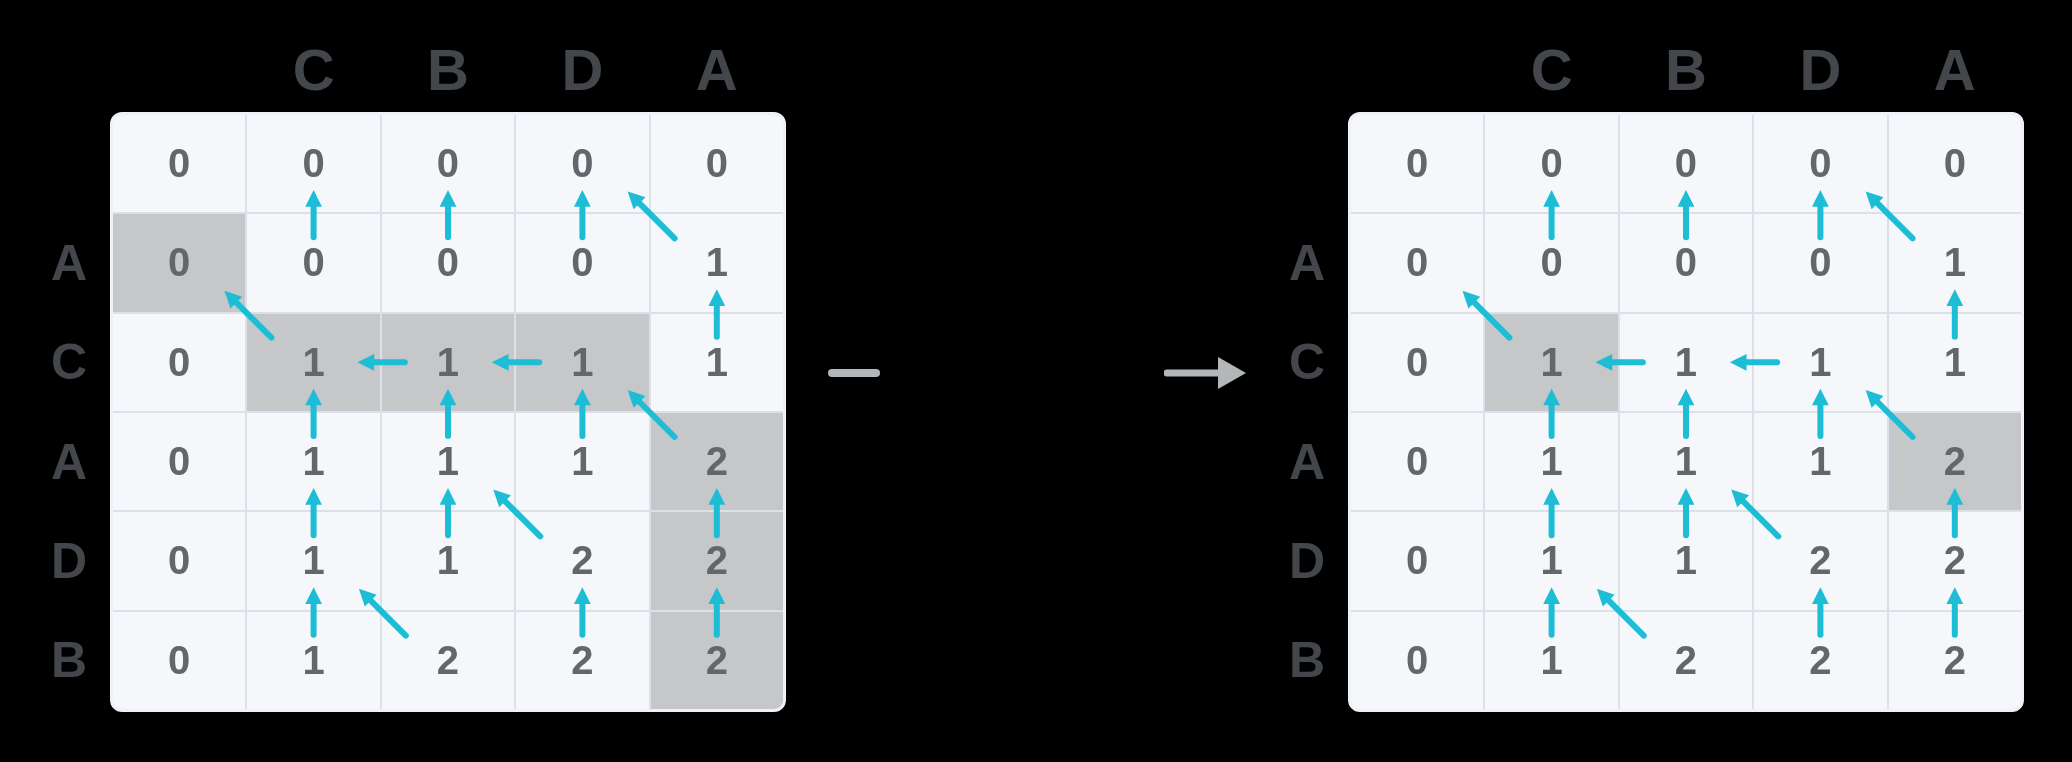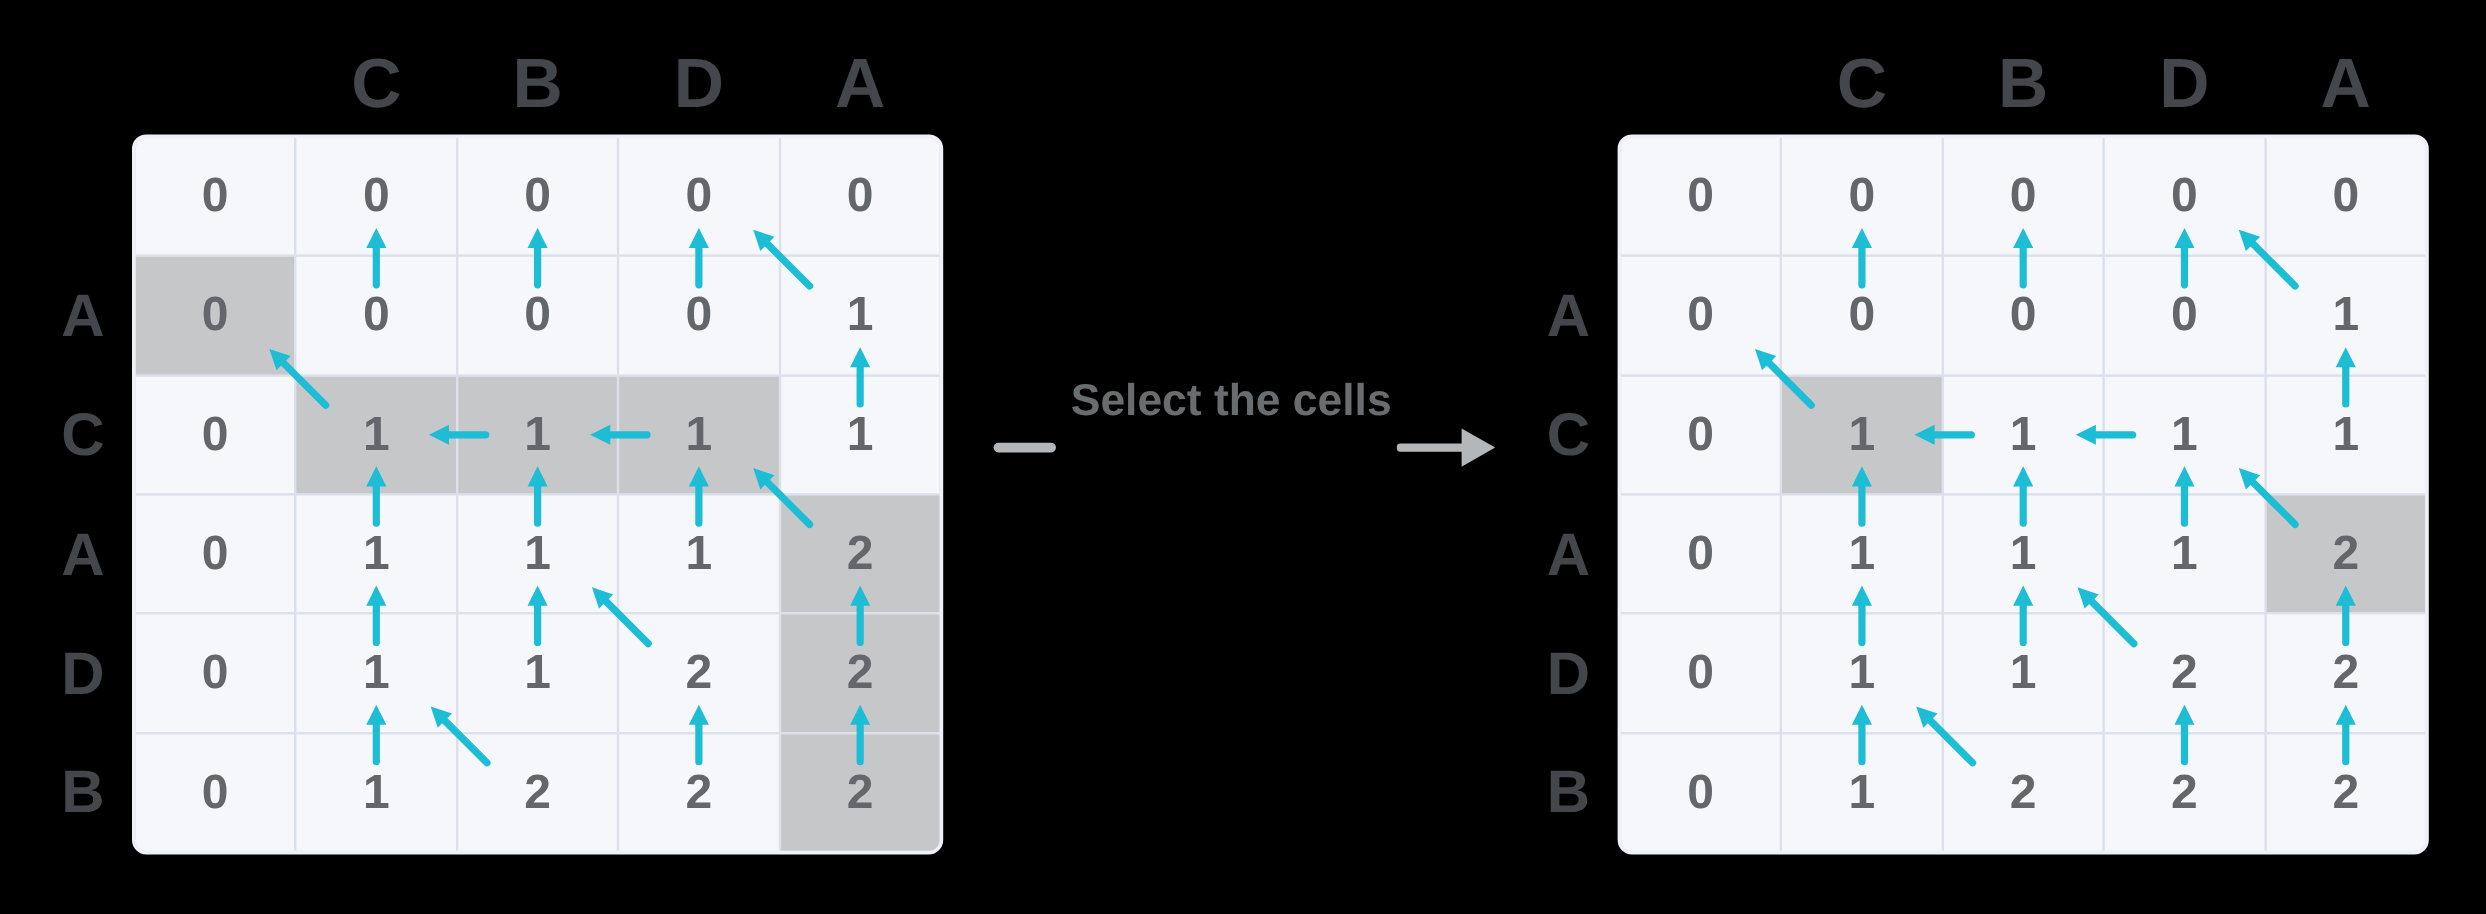--- a/index.html
+++ b/index.html
@@ -127,21 +127,20 @@
         <line x1="203.60000000000002" y1="522.6666666666666" x2="203.60000000000002" y2="483.66666666666663" marker-end="url(#ah-0)"></line>
         <line x1="295.8" y1="523.6666666666666" x2="254.8" y2="482.66666666666663" marker-end="url(#ah-0)"></line>
         <line x1="472.40000000000003" y1="522.6666666666666" x2="472.40000000000003" y2="483.66666666666663" marker-end="url(#ah-0)"></line>
         <line x1="606.8000000000001" y1="522.6666666666666" x2="606.8000000000001" y2="483.66666666666663" marker-end="url(#ah-0)"></line>
       </svg>
     </div>
 
   <div class="dash"></div>
 
   <div class="instruction">
-    <div class="iline">Select the cells</div>
   </div>
 
   <svg class="rarrow" width="84" height="38" viewBox="0 0 84 38">
     <line x1="3" y1="19" x2="56" y2="19"></line>
     <polygon points="54,3 82,19 54,35"></polygon>
   </svg>
 
   <div id="table-after" class="table-wrap" style="left:1258px;">
       <div class="col-h" style="left: 253.6px;">C</div>
       <div class="col-h" style="left: 388px;">B</div>

